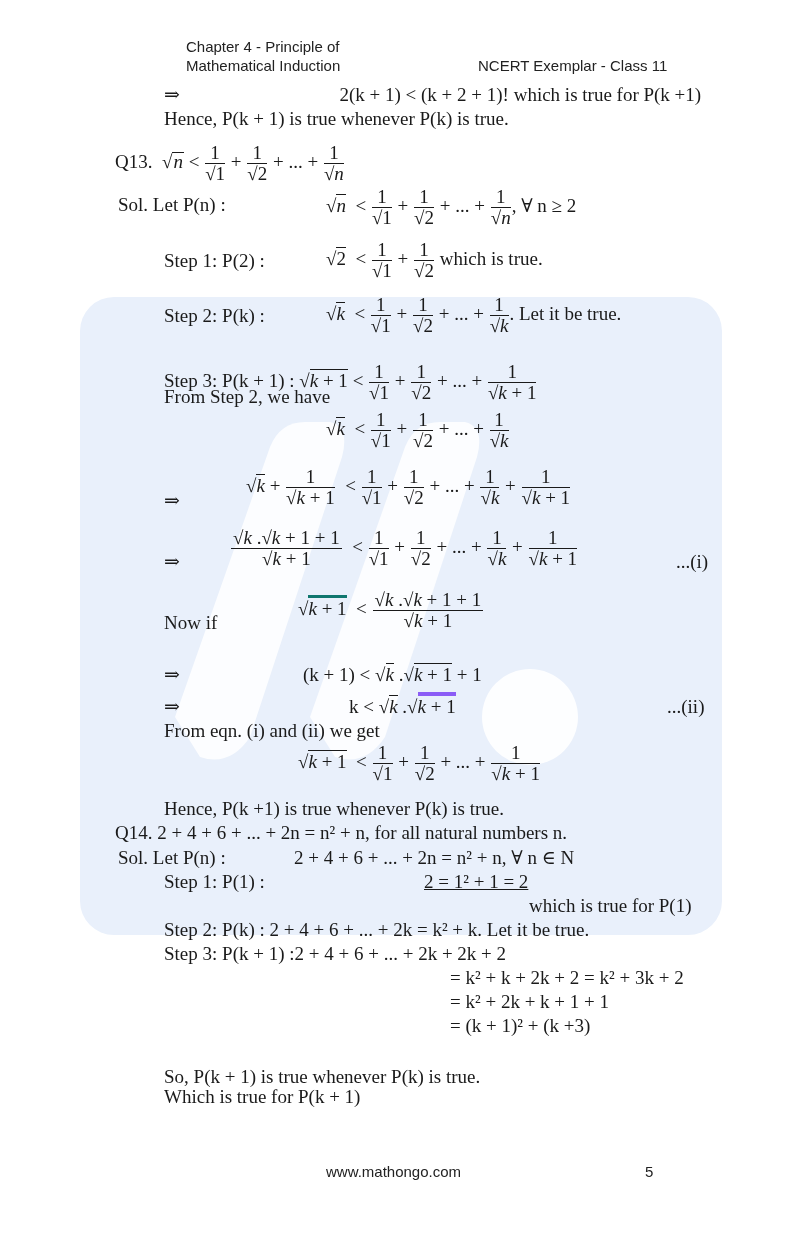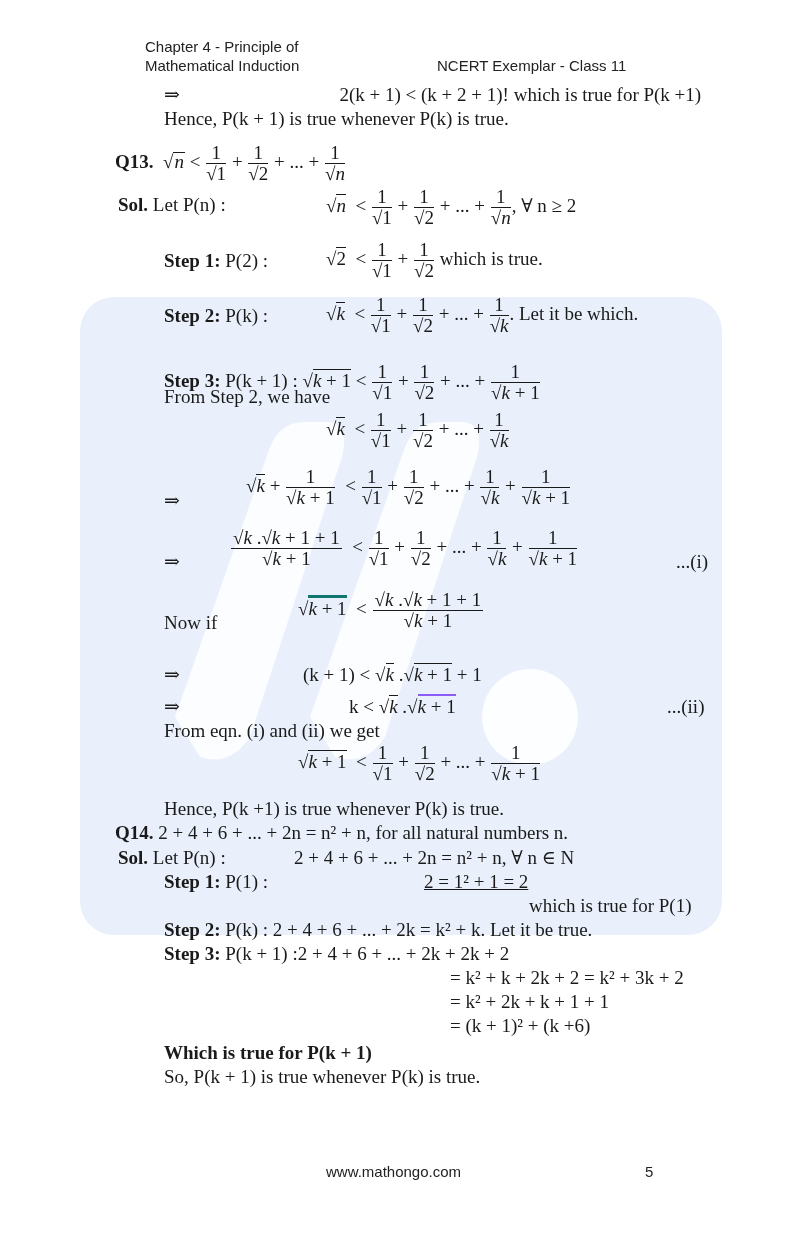--- a/index.html
+++ b/index.html
@@ -1,22 +1,22 @@
 <!DOCTYPE html>
 <html><head>
 <meta charset="utf-8">
 <style>
   html, body { margin:0; padding:0; background:#ffffff; }
   body { width:800px; height:1236px; position:relative; overflow:hidden;
          font-family:"Liberation Serif","DejaVu Serif",serif; color:#1a1a1a; }
-  .hdr { position:absolute; font-family:"Liberation Sans","DejaVu Sans",sans-serif; font-size:15px; line-height:19px; color:#222; }
+  .hdr { position:absolute; font-family:"Liberation Sans","DejaVu Sans",sans-serif; font-size:15px; line-height:19px; color:#222;margin-left:41px; }
   .wm { position:absolute; left:80px; top:297px; width:642px; height:638px; background:#e9f0fb; border-radius:34px; overflow:hidden; }
   .wm svg { position:absolute; left:0; top:0; }
   .ln { position:absolute; font-size:19px; white-space:nowrap; line-height:22px; }
-  .b { font-weight:bold;margin-top:28px; }
+  .b { font-weight:normal;margin-top:28px; }
   i { font-style:italic; }
   .frac { display:inline-block; vertical-align:middle; text-align:center; margin:0 1px; }
   .frac > span { display:block; line-height:20px; }
   .frac > .num { border-bottom:1px solid #1a1a1a; padding:0 2px; }
   .sq { display:inline-block; }
   .sq .ov { border-top:1px solid #1a1a1a; padding:0 1px; display:inline-block; line-height:18px; }
   .ftr { position:absolute; font-family:"Liberation Sans","DejaVu Sans",sans-serif; font-size:15px; color:#222; }
 </style>
 </head>
 <body>
@@ -73,21 +73,21 @@
 </div>
 
 <div class="ln" style="left:164px;top:305px;">
   <span class="b">Step 2:</span>
   <span>P(k) :</span>
 </div>
 <div class="ln" style="left:326px;top:295px;">
   √<span style="border-top:1px solid #1a1a1a"><i>k</i></span> &nbsp;&lt;
   <span class="frac"><span class="num">1</span><span>√1</span></span> +
   <span class="frac"><span class="num">1</span><span>√2</span></span> + ... +
-  <span class="frac"><span class="num">1</span><span>√<i>k</i></span></span><span>. Let it be which.</span>
+  <span class="frac"><span class="num">1</span><span>√<i>k</i></span></span><span>. Let it be true.</span>
 </div>
 
 <div class="ln" style="left:164px;top:362px;">
   <span class="b">Step 3:</span>
   <span>P(k + 1) :</span>
   √<span style="border-top:1px solid #1a1a1a"><i>k</i> + 1</span> &lt;
   <span class="frac"><span class="num">1</span><span>√1</span></span> +
   <span class="frac"><span class="num">1</span><span>√2</span></span> + ... +
   <span class="frac"><span class="num">1</span><span>√<i>k</i> + 1</span></span>
 </div>
@@ -128,21 +128,21 @@
 
 <div class="ln" style="left:164px;top:664px;">⇒</div>
 <div class="ln" style="left:303px;top:664px;">
   <span>(k + 1) &lt;</span>
   √<span style="border-top:1px solid #1a1a1a"><i>k</i></span> .√<span style="border-top:1px solid #1a1a1a"><i>k</i> + 1</span> + 1
 </div>
 
 <div class="ln" style="left:164px;top:696px;">⇒</div>
 <div class="ln" style="left:349px;top:696px;">
   <span>k &lt;</span>
-  √<span style="border-top:1px solid #1a1a1a"><i>k</i></span> .√<span style="border-top:2px solid #8b5cf6"><i>k</i> + 1</span>
+  √<span style="border-top:1px solid #1a1a1a"><i>k</i></span> .√<span style="border-top:4px solid #8b5cf6"><i>k</i> + 1</span>
 </div>
 <div class="ln" style="left:667px;top:696px;">...(ii)</div>
 
 <div class="ln" style="left:164px;top:720px;">From eqn. (i) and (ii) we get</div>
 
 <div class="ln" style="left:298px;top:743px;">
   √<span style="border-top:1px solid #1a1a1a"><i>k</i> + 1</span> &nbsp;&lt;
   <span class="frac"><span class="num">1</span><span>√1</span></span> +
   <span class="frac"><span class="num">1</span><span>√2</span></span> + ... +
   <span class="frac"><span class="num">1</span><span>√<i>k</i> + 1</span></span>
@@ -171,19 +171,19 @@
   <span class="b">Step 2:</span>
   <span>P(k) :    2 + 4 + 6 + ... + 2k = k² + k. Let it be true.</span>
 </div>
 
 <div class="ln" style="left:164px;top:943px;">
   <span class="b">Step 3:</span>
   <span>P(k + 1) :2 + 4 + 6 + ... + 2k + 2k + 2</span>
 </div>
 <div class="ln" style="left:450px;top:967px;">= k² + k + 2k + 2 = k² + 3k + 2</div>
 <div class="ln" style="left:450px;top:991px;">= k² + 2k + k + 1 + 1</div>
-<div class="ln" style="left:450px;top:1015px;">= (k + 1)² + (k +6)</div>
+<div class="ln" style="left:450px;top:1015px;">= (k + 1)² + (k +3)</div>
 
-<div class="ln" style="left:164px;top:1042px;font-weight:bold;">Which is true for P(k + 1)</div>
+<div class="ln" style="left:164px;top:1086px;">Which is true for P(k + 1)</div>
 <div class="ln" style="left:164px;top:1066px;text-align:right;">So, P(k + 1) is true whenever P(k) is true.</div>
 
 <div class="ftr" style="left:326px;top:1163px;">www.mathongo.com</div>
 <div class="ftr" style="left:645px;top:1163px;">5</div>
 
 </body></html>

